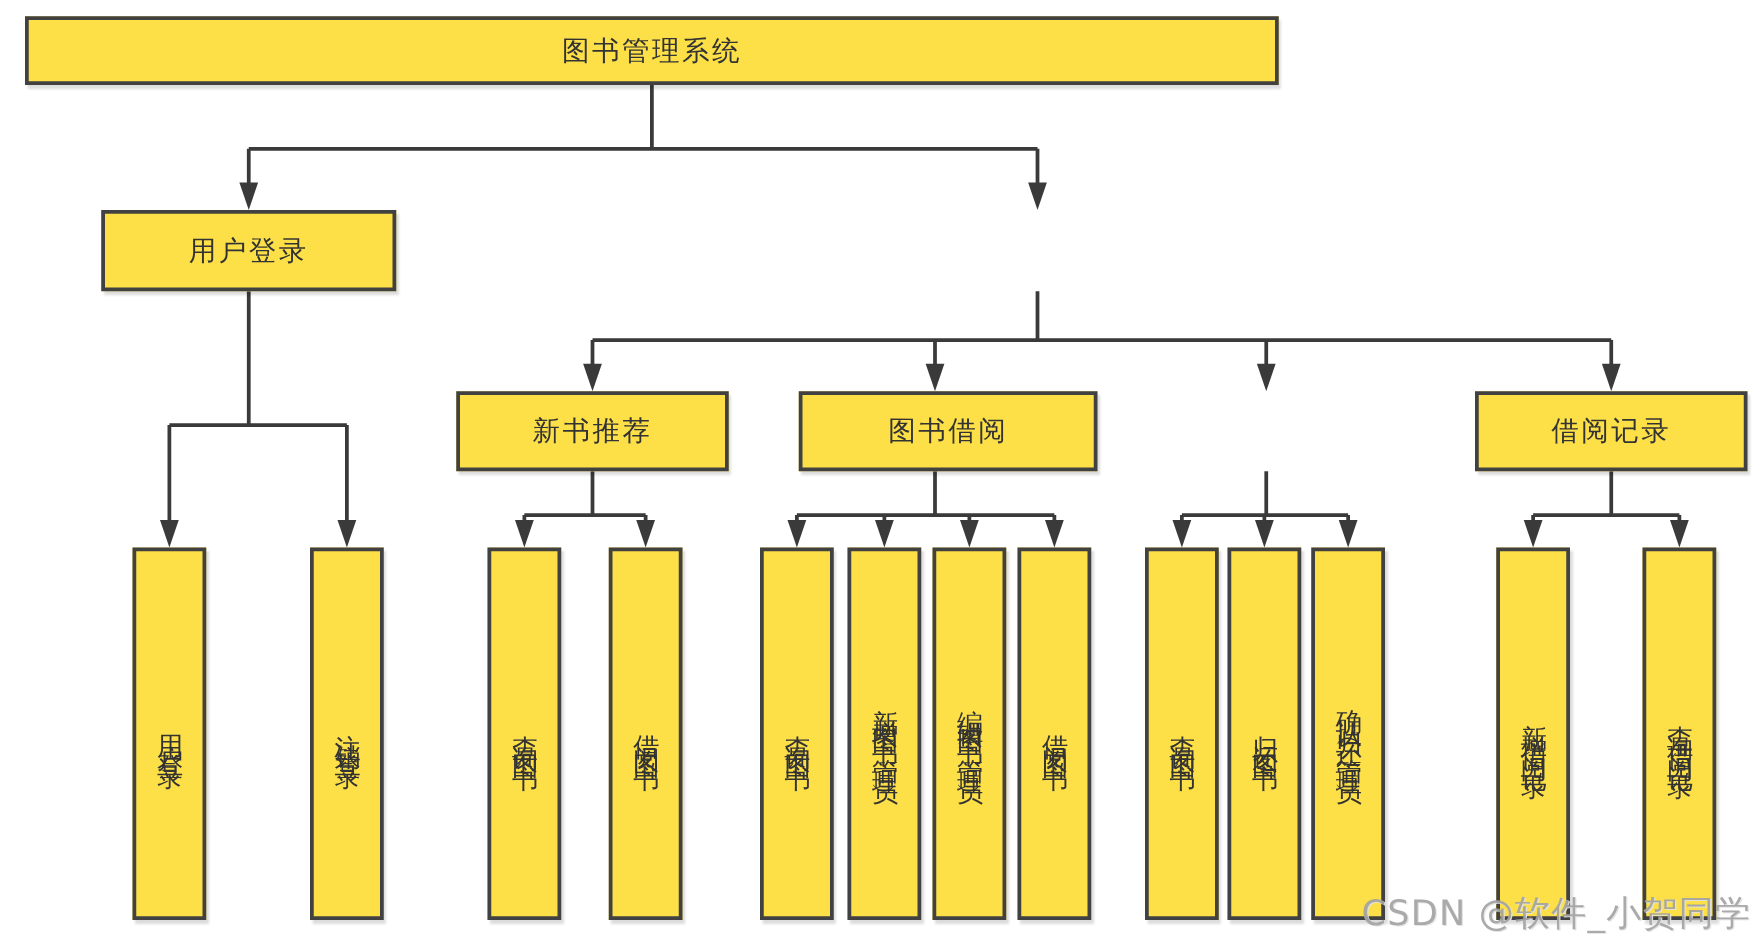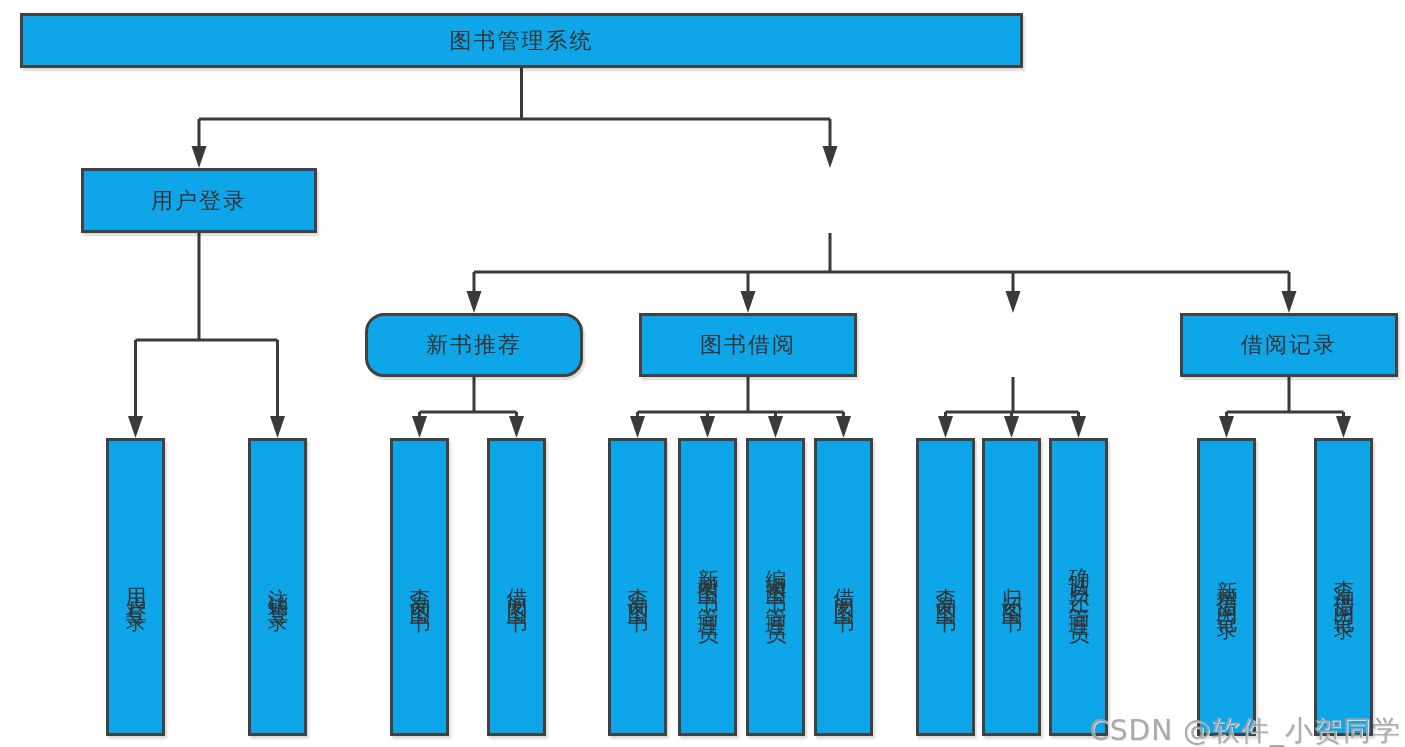--- a/index.html
+++ b/index.html
@@ -11,21 +11,21 @@
     overflow:hidden;
   }
   .connectors {
     position:absolute; left:0; top:0;
     pointer-events:none;
   }
   .box {
     position:absolute;
     box-sizing:border-box;
     border:3px solid #414141;
-    background:#0ea5e9;
+    background:#fde047;
     color:#333333;
     display:flex;
     align-items:center;
     justify-content:center;
     box-shadow:2px 3px 2px rgba(0,0,0,0.14);
   }
   .hbox {
     font-size:22px;
     letter-spacing:2px;
     white-space:nowrap;
@@ -112,22 +112,22 @@
     <use href="#ah" x="1011.5" y="438"></use>
     <use href="#ah" x="1078.5" y="438"></use>
     <use href="#ah" x="1226.5" y="438"></use>
     <use href="#ah" x="1343.5" y="438"></use>
   </svg>
 
   <div class="box hbox" style="left:20px; top:13px; width:1003px; height:55px;">图书管理系统</div>
 
   <div class="box hbox" style="left:81px; top:168px; width:236px; height:65px;">用户登录</div>
 
-  <div class="box hbox" style="left:365px; top:313px; width:218px; height:64px;border-radius:19px;">新书推荐</div>
-  <div class="box hbox" style="left:639px; top:313px; width:218px; height:64px;">图书借阅</div>
+  <div class="box hbox" style="left:365px; top:313px; width:218px; height:64px;">新书推荐</div>
+  <div class="box hbox" style="left:639px; top:313px; width:239px; height:64px;">图书借阅</div>
   <div class="box hbox" style="left:1180px; top:313px; width:218px; height:64px;">借阅记录</div>
 
   <div class="box leaf" style="left:106px;">用户登录</div>
   <div class="box leaf" style="left:248px;">注销登录</div>
 
   <div class="box leaf" style="left:390px;">查询图书</div>
   <div class="box leaf" style="left:487px;">借阅图书</div>
 
   <div class="box leaf" style="left:608px;">查询图书</div>
   <div class="box leaf" style="left:678px;">新增图书（管理员）</div>

